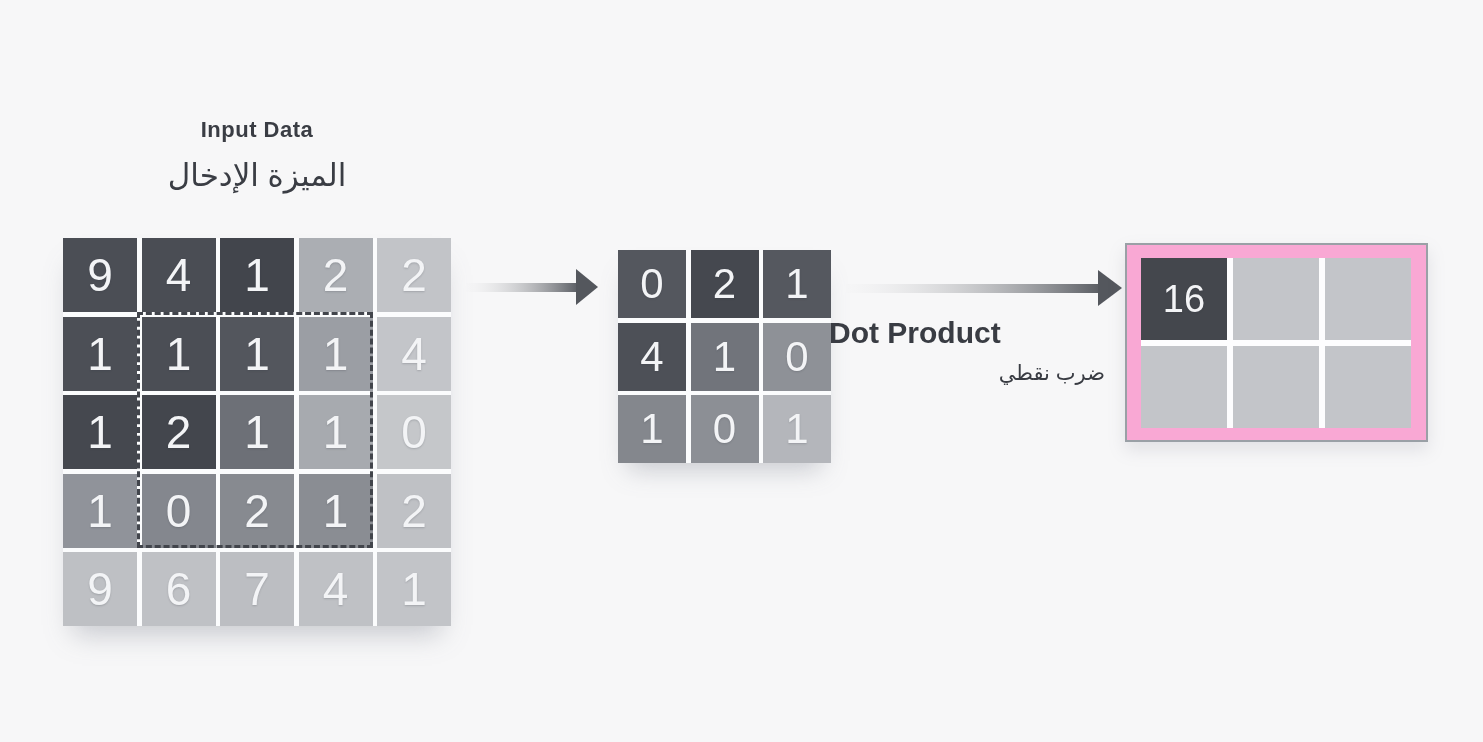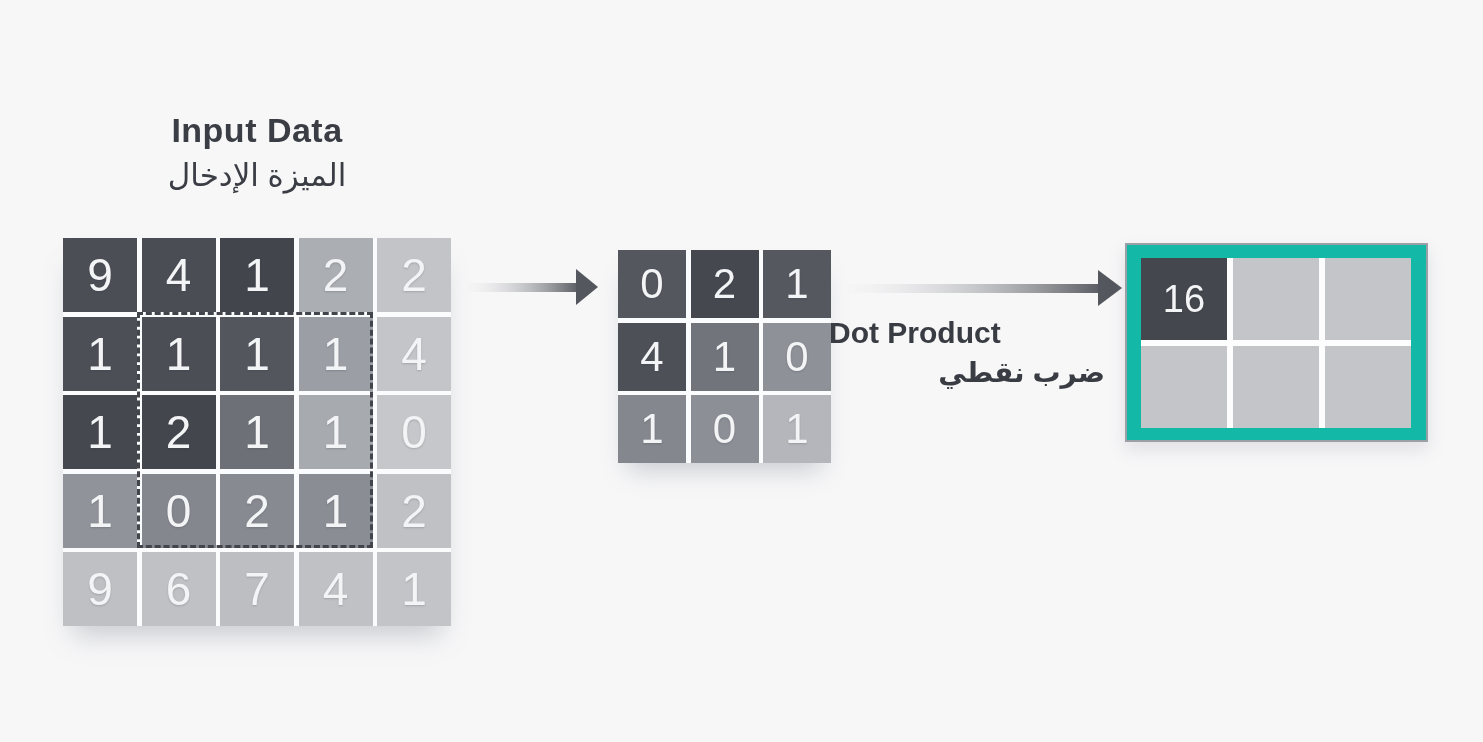--- a/index.html
+++ b/index.html
@@ -10,21 +10,21 @@
   .canvas{
     position:relative;
     width:1483px;height:742px;
     background:#f7f7f8;
     overflow:hidden;
     margin:0 auto;
   }
   
   .title-block{position:absolute;text-align:center;color:#3a3d44;}
   .title-en{
-    font-size:34px;font-weight:700;line-height:44px;letter-spacing:.5px;margin:0;
+    font-size:22px;font-weight:700;line-height:44px;letter-spacing:.5px;margin:0;
   }
   .title-ar{
     font-size:31px;font-weight:500;line-height:48px;direction:rtl;
   }
   #input-title{left:63px;top:108px;width:388px;}
   #filter-title{left:593px;top:108px;width:261px;}
   #feature-title{left:1113px;top:108px;width:327px;}
   
   .matrix{
     position:absolute;display:grid;background:#fbfcfd;
@@ -48,38 +48,38 @@
   }
   #filter-grid .cell{font-size:42px;}
   
   .highlight{
     position:absolute;left:74px;top:74px;width:236px;height:236px;
     border:3px dashed #42454c;box-sizing:border-box;pointer-events:none;
   }
   
   .feature-box{
     position:absolute;left:1125px;top:243px;width:303px;height:199px;
-    box-sizing:border-box;border:2px solid #9aa0a6;background:#14b8a6;
+    box-sizing:border-box;border:2px solid #9aa0a6;background:#f9a8d4;
     box-shadow:0 8px 16px rgba(125,130,142,.18);
   }
   #feature-grid{
     left:14px;top:13px;
     grid-template-columns:repeat(3,86px);grid-auto-rows:82px;gap:6px;
     background:#fdfdfe;box-shadow:none;
   }
   #feature-grid .cell{font-size:38px;}
   
   .arrow{position:absolute;}
   
   #dot-label{
     position:absolute;left:829px;top:314px;width:276px;
     color:#393c43;
   }
   .dot-en{font-size:30px;font-weight:600;line-height:38px;}
-  .dot-ar{font-size:28px;font-weight:700;line-height:42px;direction:rtl;}
+  .dot-ar{font-size:21px;font-weight:400;line-height:42px;direction:rtl;}
 </style>
 </head>
 <body>
 
 <div class="canvas">
 
   <div class="title-block" id="input-title">
     <div class="title-en">Input Data</div>
     <div class="title-ar">الميزة الإدخال</div>
   </div>

